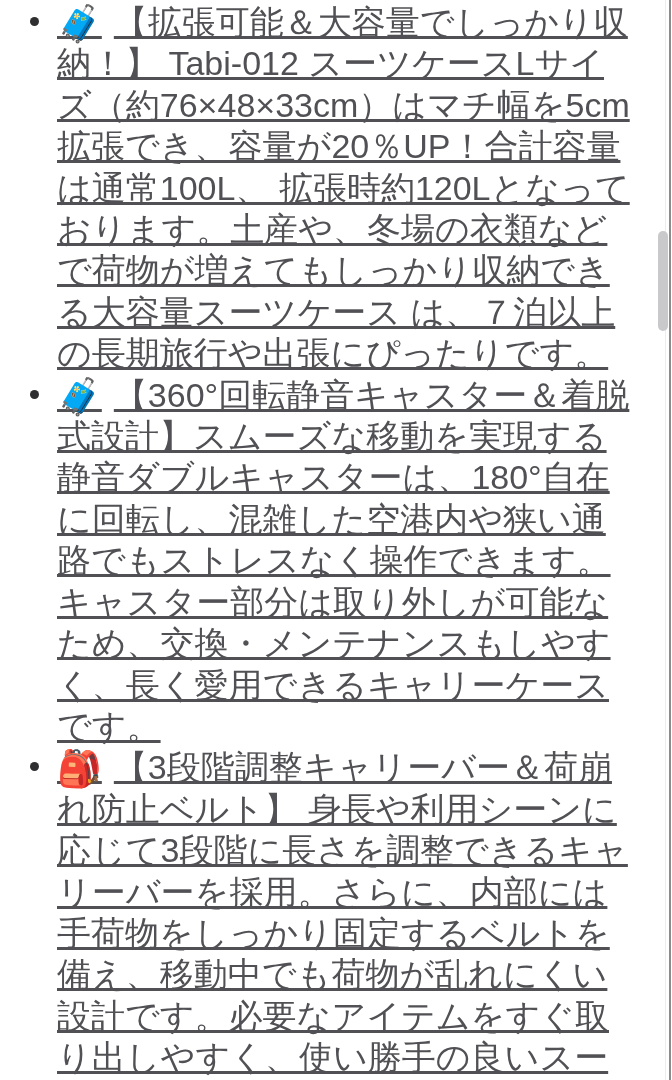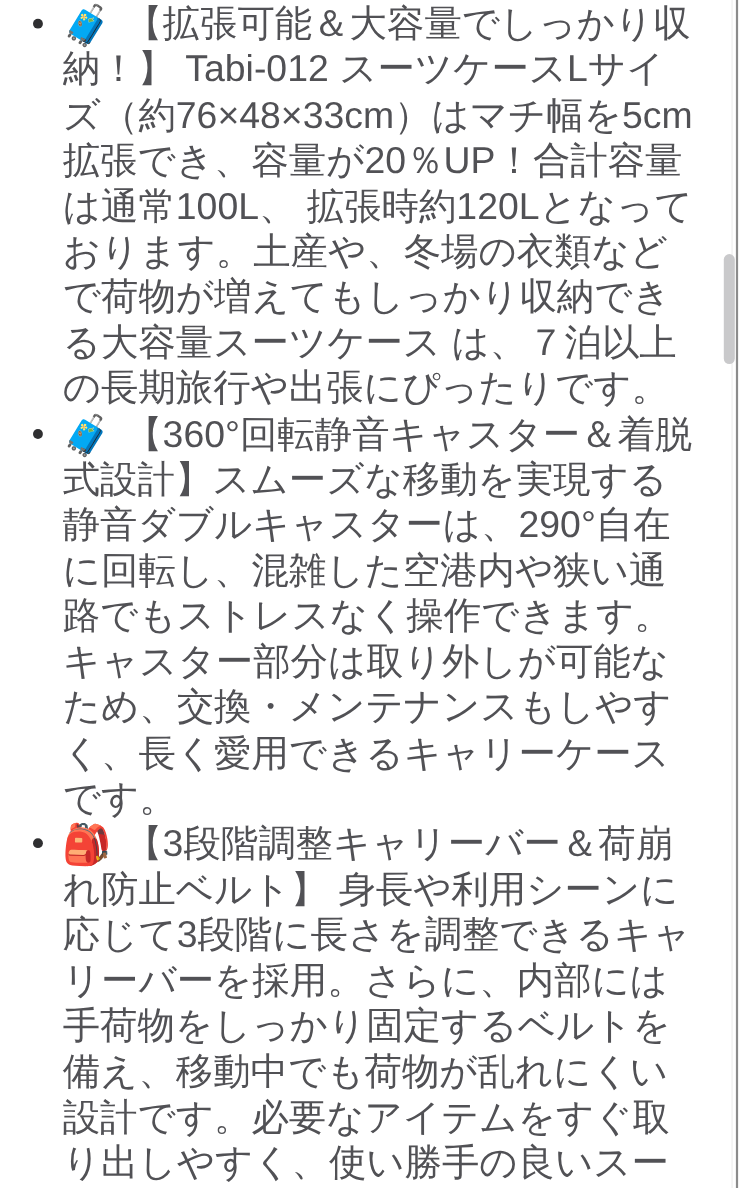--- a/index.html
+++ b/index.html
@@ -28,20 +28,21 @@
     font-size: 34px;
     line-height: 41.4px;
     letter-spacing: 0px;
     text-align: left;
     word-break: normal;
     overflow-wrap: break-word;
   }
   li.feature {
     position: relative;
     margin: 0 22px 0 57px;
+    text-decoration: underline;
   }
   li.feature::before {
     content: "";
     position: absolute;
     left: -27px;
     top: 15px;
     width: 9px;
     height: 9px;
     border-radius: 50%;
     background: #2f2f31;
@@ -80,21 +81,21 @@
 </style>
 </head>
 <body>
 
 <div class="content">
   <ul class="features">
     <li class="feature">
       <span class="emoji">🧳</span><span>【拡張可能＆大容量でしっかり収納！】 Tabi-012 スーツケースLサイズ（約76×48×33cm）はマチ幅を5cm拡張でき、容量が20％UP！合計容量は通常100L、 拡張時約120Lとなっております。土産や、冬場の衣類などで荷物が増えてもしっかり収納できる大容量スーツケース は、７泊以上の長期旅行や出張にぴったりです。</span>
     </li>
     <li class="feature">
-      <span class="emoji">🧳</span><span>【360°回転静音キャスター＆着脱式設計】スムーズな移動を実現する静音ダブルキャスターは、290°自在に回転し、混雑した空港内や狭い通路でもストレスなく操作できます。キャスター部分は取り外しが可能なため、交換・メンテナンスもしやすく、長く愛用できるキャリーケースです。</span>
+      <span class="emoji">🧳</span><span>【360°回転静音キャスター＆着脱式設計】スムーズな移動を実現する静音ダブルキャスターは、180°自在に回転し、混雑した空港内や狭い通路でもストレスなく操作できます。キャスター部分は取り外しが可能なため、交換・メンテナンスもしやすく、長く愛用できるキャリーケースです。</span>
     </li>
     <li class="feature">
       <span class="emoji">🎒</span><span>【3段階調整キャリーバー＆荷崩れ防止ベルト】 身長や利用シーンに応じて3段階に長さを調整できるキャリーバーを採用。さらに、内部には手荷物をしっかり固定するベルトを備え、移動中でも荷物が乱れにくい設計です。必要なアイテムをすぐ取り出しやすく、使い勝手の良いスーツケースとなっています。</span>
     </li>
   </ul>
 </div>
 
 <div class="page-edge-light"></div>
 <div class="page-edge-dark"></div>
 <div class="scroll-thumb"></div>

